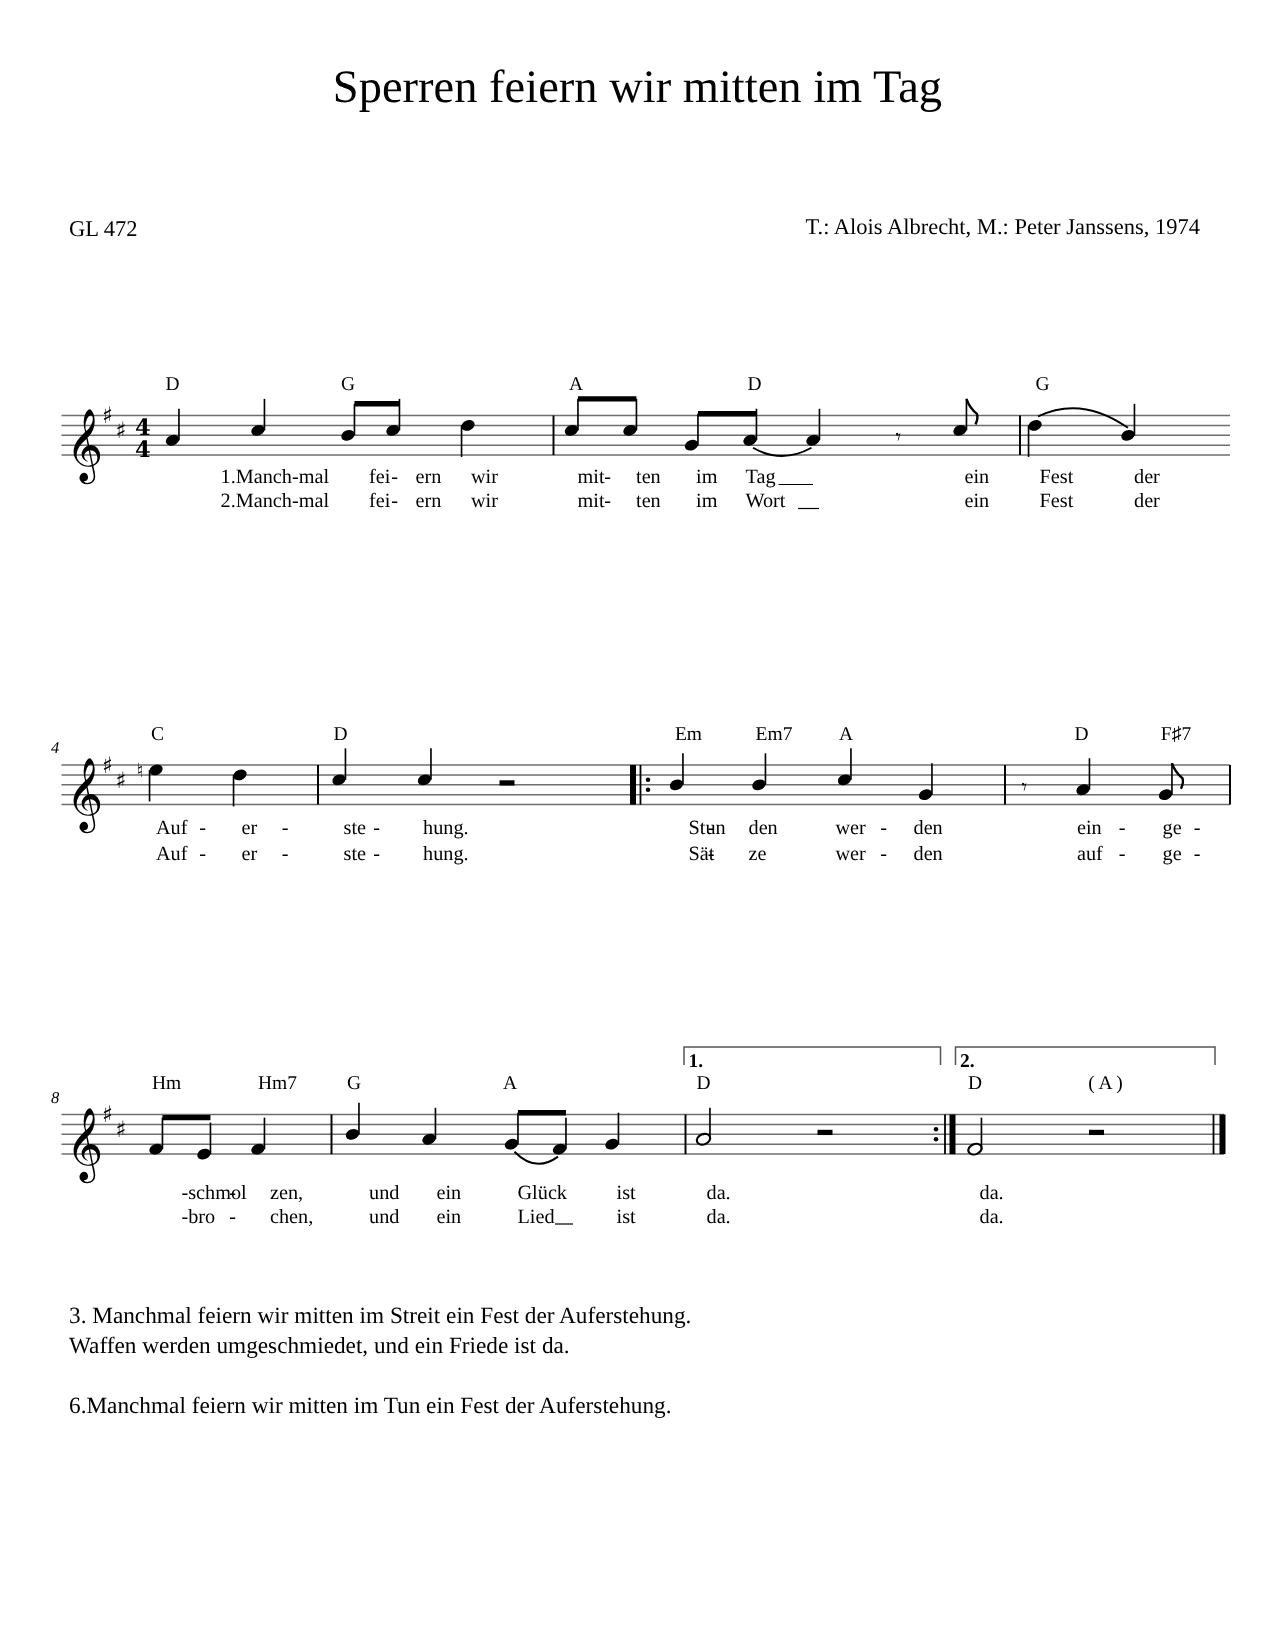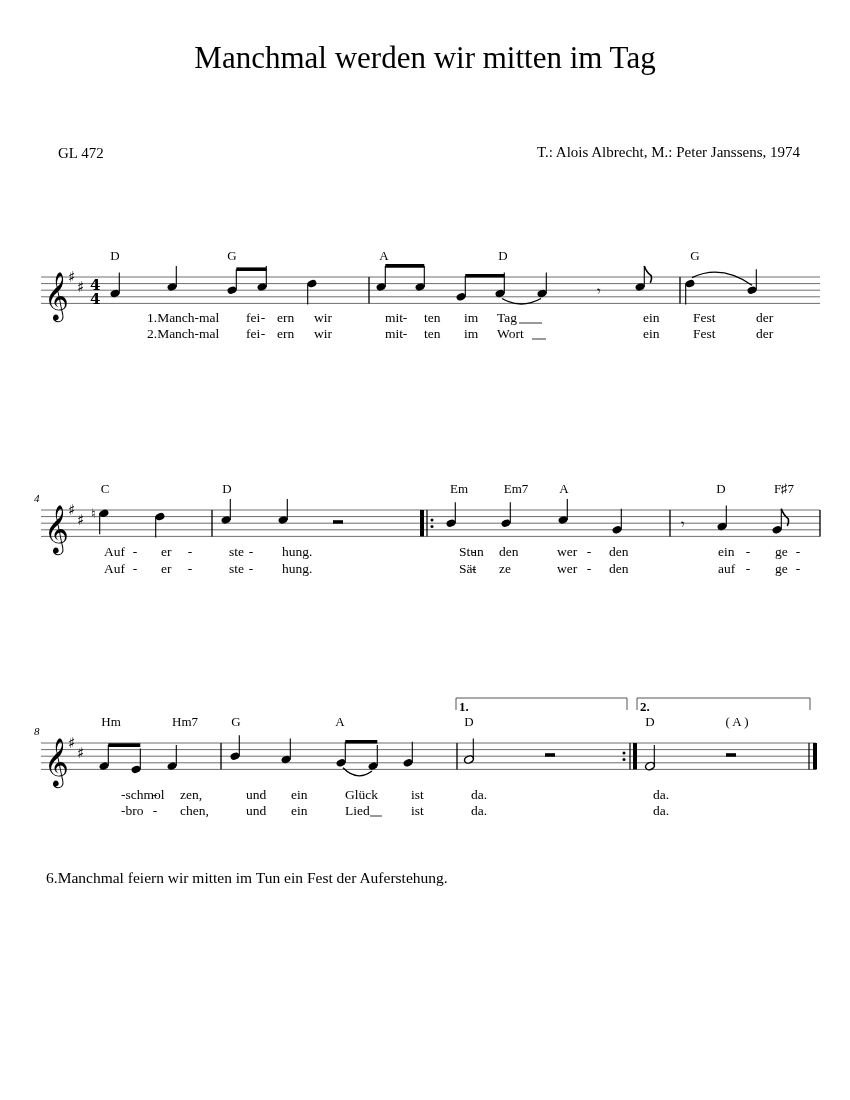--- a/index.html
+++ b/index.html
@@ -1,29 +1,29 @@
 <!DOCTYPE html>
 <html><head>
 <meta charset="utf-8">
 <style>
   html, body { margin: 0; padding: 0; background: #ffffff; }
   body { width: 850px; height: 1100px; position: relative; overflow: hidden;
          font-family: "DejaVu Serif", "Liberation Serif", serif; color: #000; }
   .title { position: absolute; top: 40px; left: 0; width: 850px; text-align: center;
            font-family: "Liberation Serif", serif; font-size: 31px; }
-  .gl { position: absolute; top: 145px; left: 58px; font-family: "Liberation Serif", serif; font-size: 15px; }
+  .gl { position: absolute; top: 145px; left: 46px; font-family: "Liberation Serif", serif; font-size: 15px; }
   .credit { position: absolute; top: 144px; right: 50px; font-family: "Liberation Serif", serif; font-size: 15px; }
   svg.score { position: absolute; left: 0; top: 0; }
   .verses { position: absolute; left: 46px; top: 868px; font-family: "Liberation Serif", serif; font-size: 15.5px; line-height: 20px; }
   .verse { margin-bottom: 20px; }
 </style>
 </head>
 <body>
 
-<div class="title">Manchmal werden wir mitten im Tag</div>
+<div class="title">Sperren feiern wir mitten im Tag</div>
 <div class="gl">GL 472</div>
 <div class="credit">T.: Alois Albrecht, M.: Peter Janssens, 1974</div>
 
 <svg class="score" id="score" width="850" height="850" viewBox="0 0 850 850">
     <line x1="41" x2="820" y1="277" y2="277" stroke="#6e6e6e" stroke-width="1"></line>
     <line x1="41" x2="820" y1="283.6" y2="283.6" stroke="#6e6e6e" stroke-width="1"></line>
     <line x1="41" x2="820" y1="290.2" y2="290.2" stroke="#6e6e6e" stroke-width="1"></line>
     <line x1="41" x2="820" y1="296.8" y2="296.8" stroke="#6e6e6e" stroke-width="1"></line>
     <line x1="41" x2="820" y1="303.4" y2="303.4" stroke="#6e6e6e" stroke-width="1"></line>
     <text x="44" y="310.4" font-size="42" font-family="DejaVu Sans, sans-serif">𝄞</text>
@@ -249,15 +249,19 @@
     <text x="291" y="815" font-size="13.5" text-anchor="start" font-family="Liberation Serif, serif">ein</text>
     <text x="345" y="815" font-size="13.5" text-anchor="start" font-family="Liberation Serif, serif">Lied</text>
     <text x="411" y="815" font-size="13.5" text-anchor="start" font-family="Liberation Serif, serif">ist</text>
     <text x="471" y="815" font-size="13.5" text-anchor="start" font-family="Liberation Serif, serif">da.</text>
     <text x="653" y="815" font-size="13.5" text-anchor="start" font-family="Liberation Serif, serif">da.</text>
     <line x1="370" x2="382" y1="816" y2="816" stroke="#000" stroke-width="0.8"></line>
   </svg>
 
 <div class="verses">
   <div class="verse">
+    <div>3.  Manchmal feiern wir mitten im Streit ein Fest der Auferstehung.</div>
+    <div>Waffen werden umgeschmiedet, und ein Friede ist da.</div>
+  </div>
+  <div class="verse">
     <div>6.Manchmal feiern wir mitten im Tun ein Fest der Auferstehung.</div>
   </div>
 </div>
 
 </body></html>

